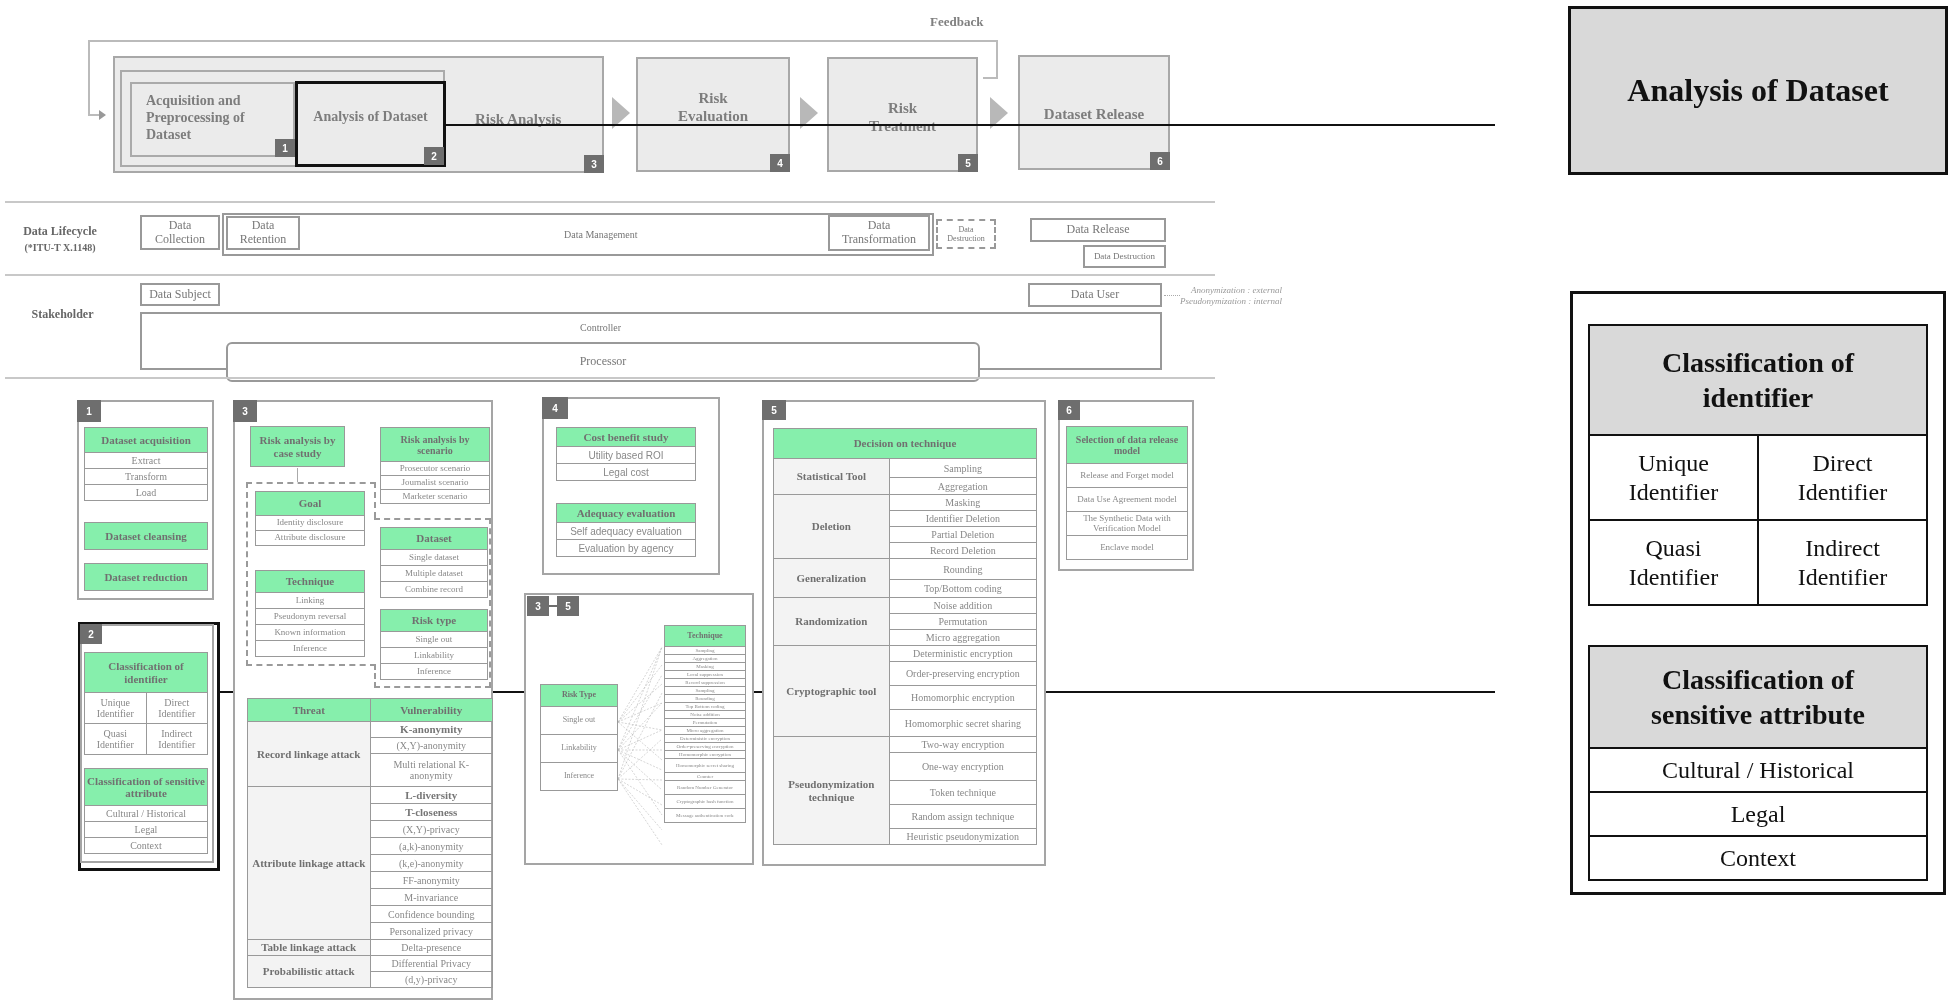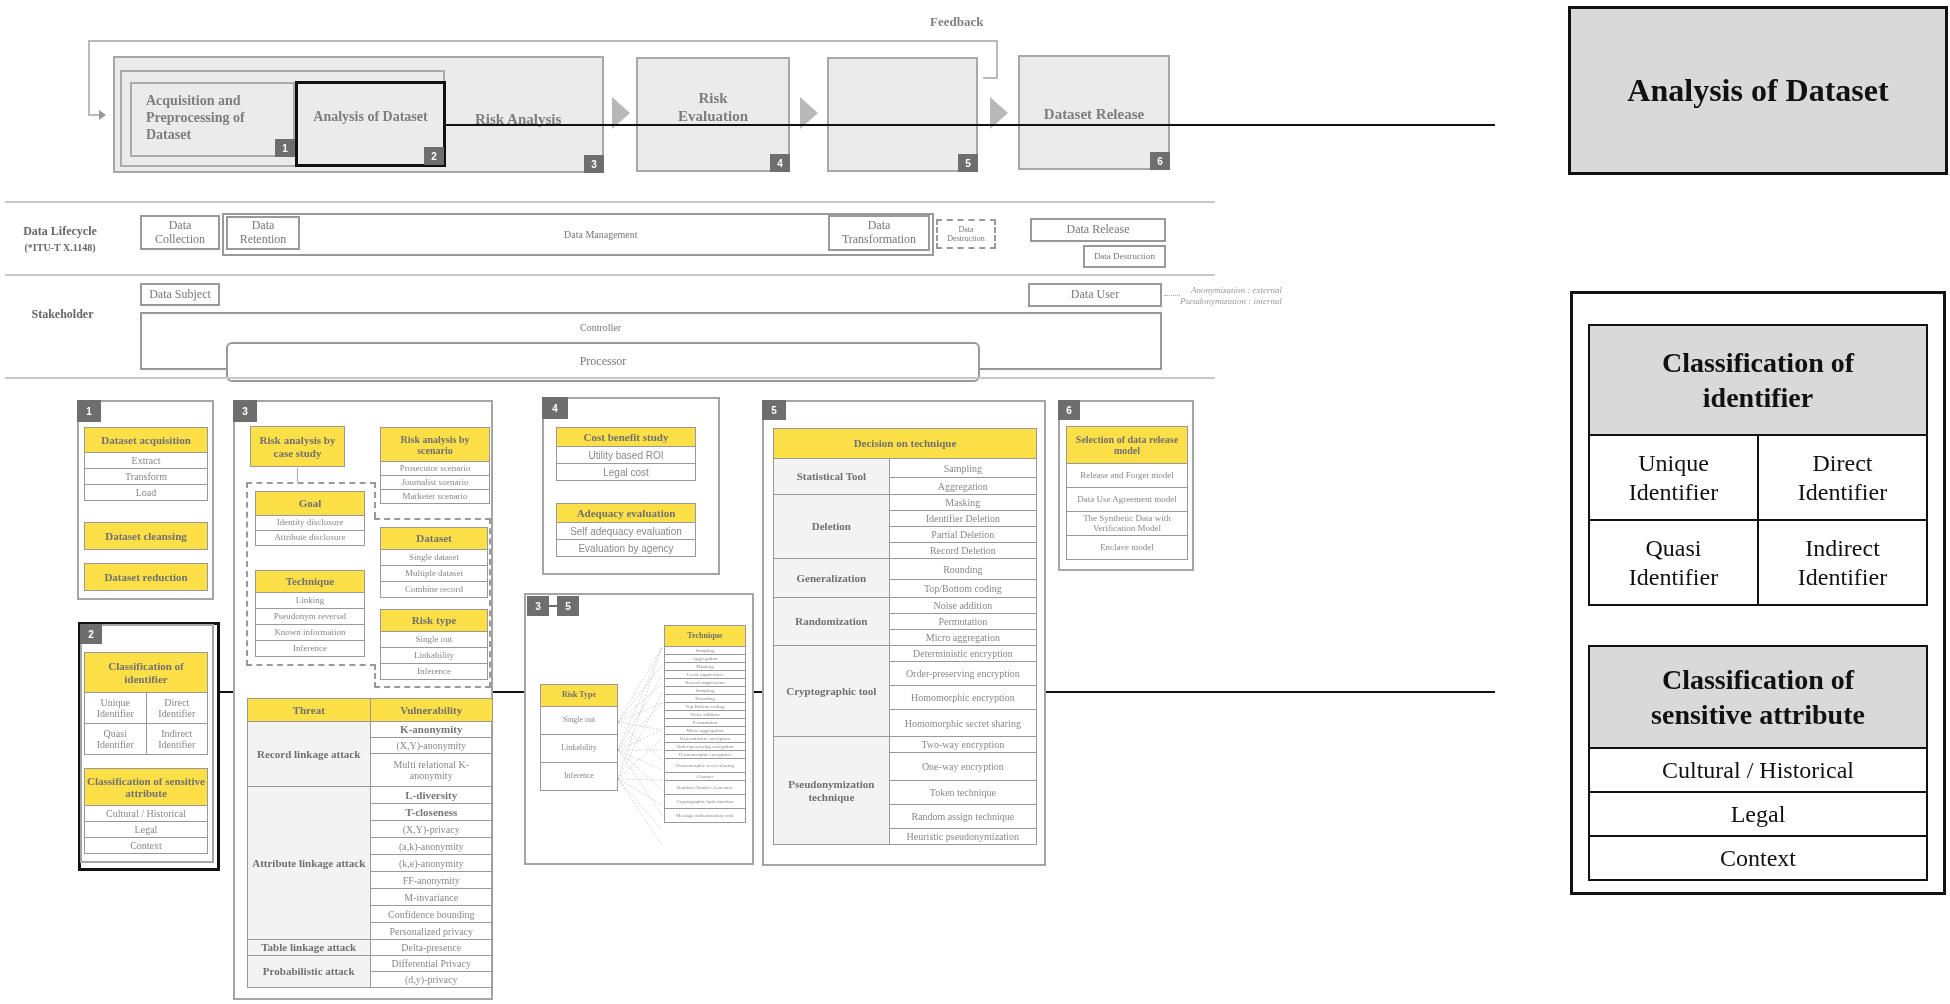--- a/index.html
+++ b/index.html
@@ -11,21 +11,21 @@
            font-size: 10px; font-weight: bold; width: 20px; height: 18px; display: flex; align-items: center; justify-content: center; }
   .stage-label { font-weight: bold; color: #7d7d7d; font-size: 15px; text-align: center; line-height: 1.2; }
   .arrow { position: absolute; width: 0; height: 0; border-top: 16px solid transparent; border-bottom: 16px solid transparent; border-left: 18px solid #b8b8b8; }
   .hr { position: absolute; height: 2px; background: #c8c8c8; }
   .lc-box { position: absolute; border: 2px solid #999; background: #fff; font-size: 12px; color: #777;
             display: flex; align-items: center; justify-content: center; text-align: center; line-height: 1.15; }
   .row-label { position: absolute; font-weight: bold; font-size: 12px; color: #666; text-align: center; }
   .panel { position: absolute; border: 2px solid #a5a5a5; background: #fff; }
   .tbl { position: absolute; border-collapse: collapse; }
   .tbl td { border: 1.5px solid #999; text-align: center; font-size: 10px; color: #888; padding: 0 2px; line-height: 1.1; }
-  .tbl td.h { background: #fde047; font-weight: bold; color: #707070; font-size: 11px; }
+  .tbl td.h { background: #86efac; font-weight: bold; color: #707070; font-size: 11px; }
   .tbl td.g { background: #f3f3f3; font-weight: bold; color: #707070; font-size: 11px; }
   .tbl td.b { font-weight: bold; color: #777; font-size: 11px; }
   .tbl td.sans { font-family: "Liberation Sans", sans-serif; }
   .dash { position: absolute; border: 2px dashed #9a9a9a; }
   .callout-title { font-weight: bold; color: #111; }
   .ctbl td { border: 2px solid #111; color: #111; text-align: center; }
 </style>
 </head>
 <body>
 
@@ -58,20 +58,21 @@
 <div class="arrow" style="left:612px;top:97px;"></div>
 
 <div class="abs gray-box" style="left:636px;top:57px;width:154px;height:115px;">
   <div class="stage-label" style="padding:30px 25px 0;">Risk Evaluation</div>
   <div class="badge" style="right:-2px;bottom:-2px;">4</div>
 </div>
 
 <div class="arrow" style="left:800px;top:97px;"></div>
 
 <div class="abs gray-box" style="left:827px;top:57px;width:151px;height:115px;">
+  <div class="stage-label" style="padding:40px 25px 0;">Risk Treatment</div>
   <div class="badge" style="right:-2px;bottom:-2px;">5</div>
 </div>
 
 <div class="arrow" style="left:990px;top:97px;"></div>
 
 <div class="abs gray-box" style="left:1018px;top:55px;width:152px;height:115px;">
   <div class="stage-label" style="padding-top:48px;">Dataset Release</div>
   <div class="badge" style="right:-2px;bottom:-2px;">6</div>
 </div>
 

